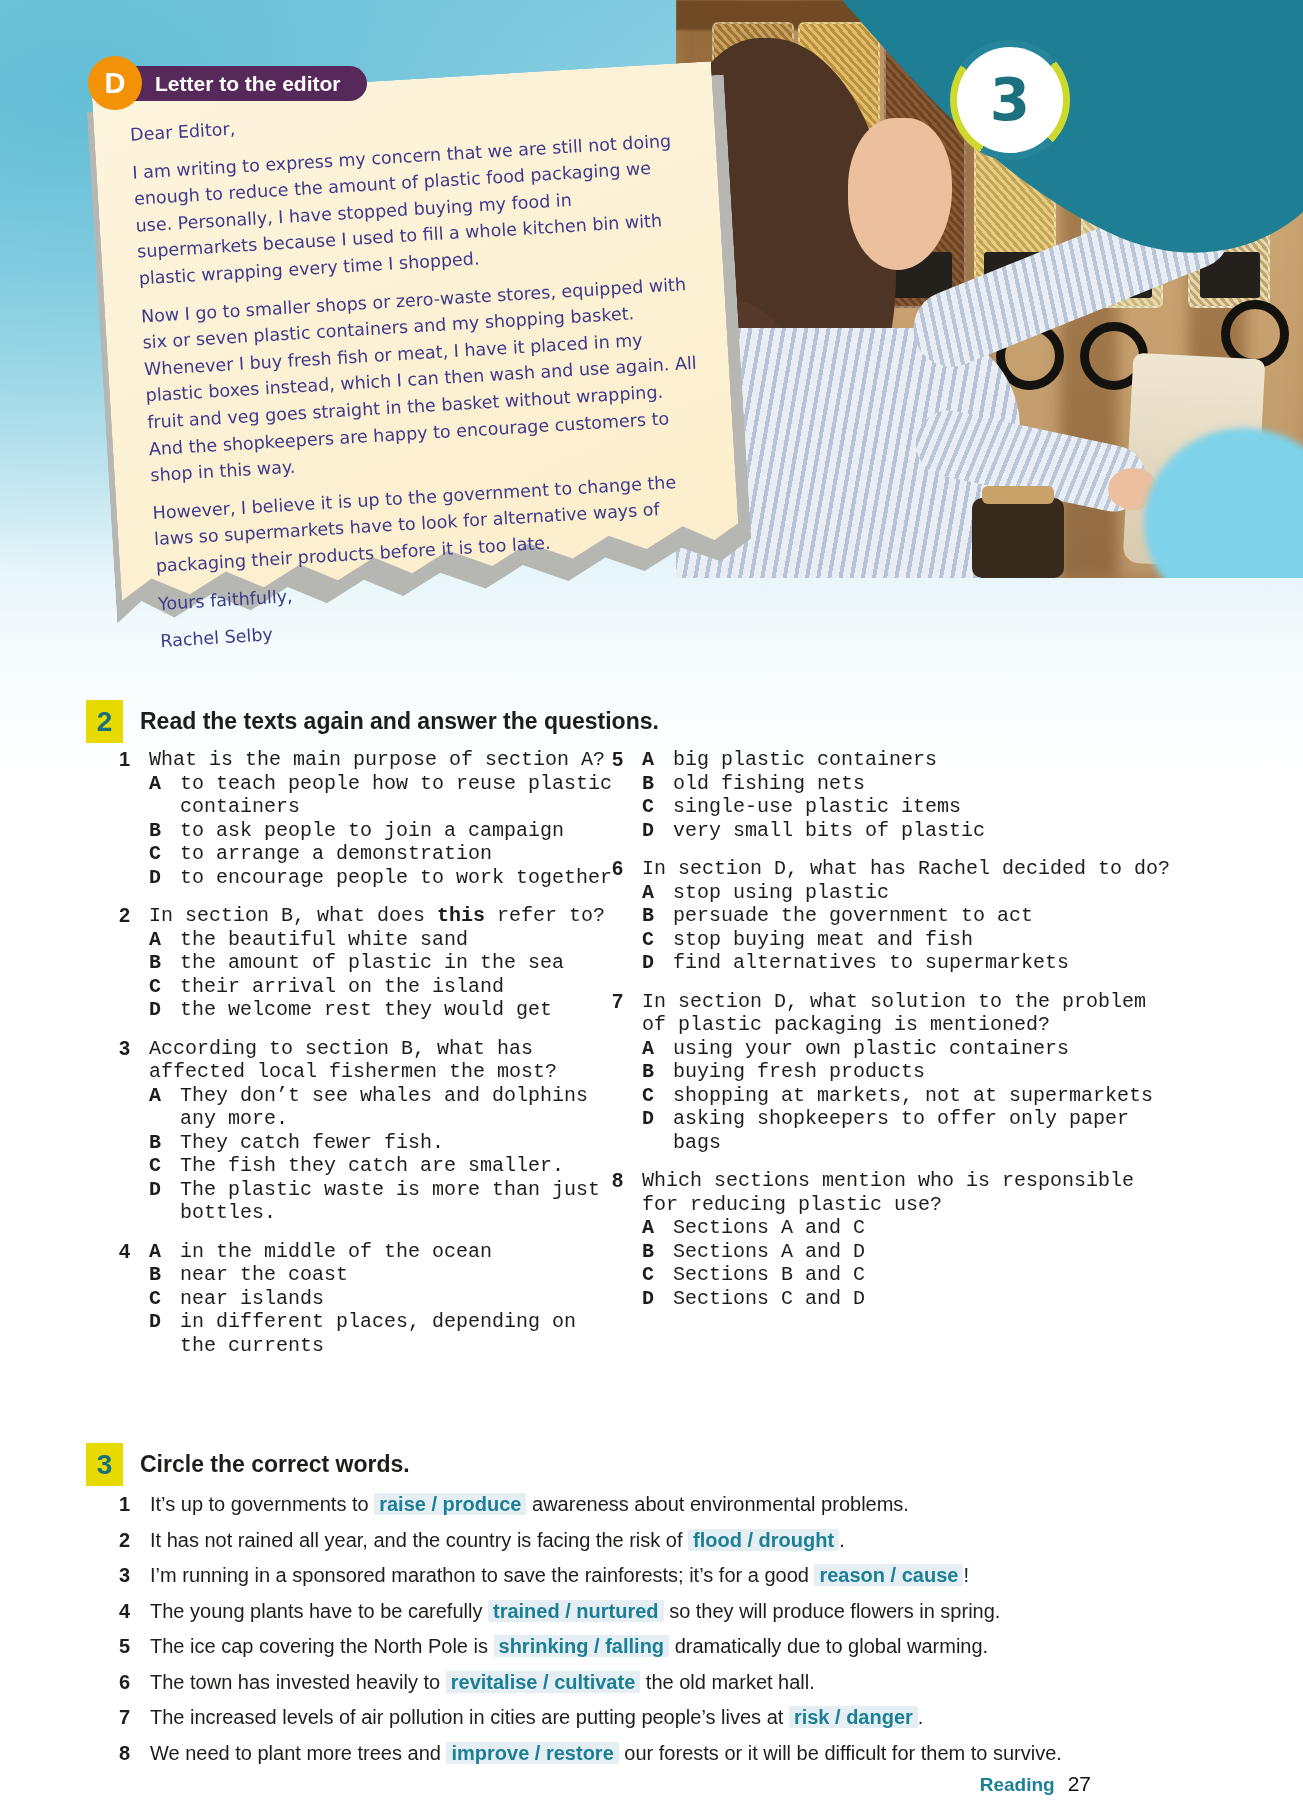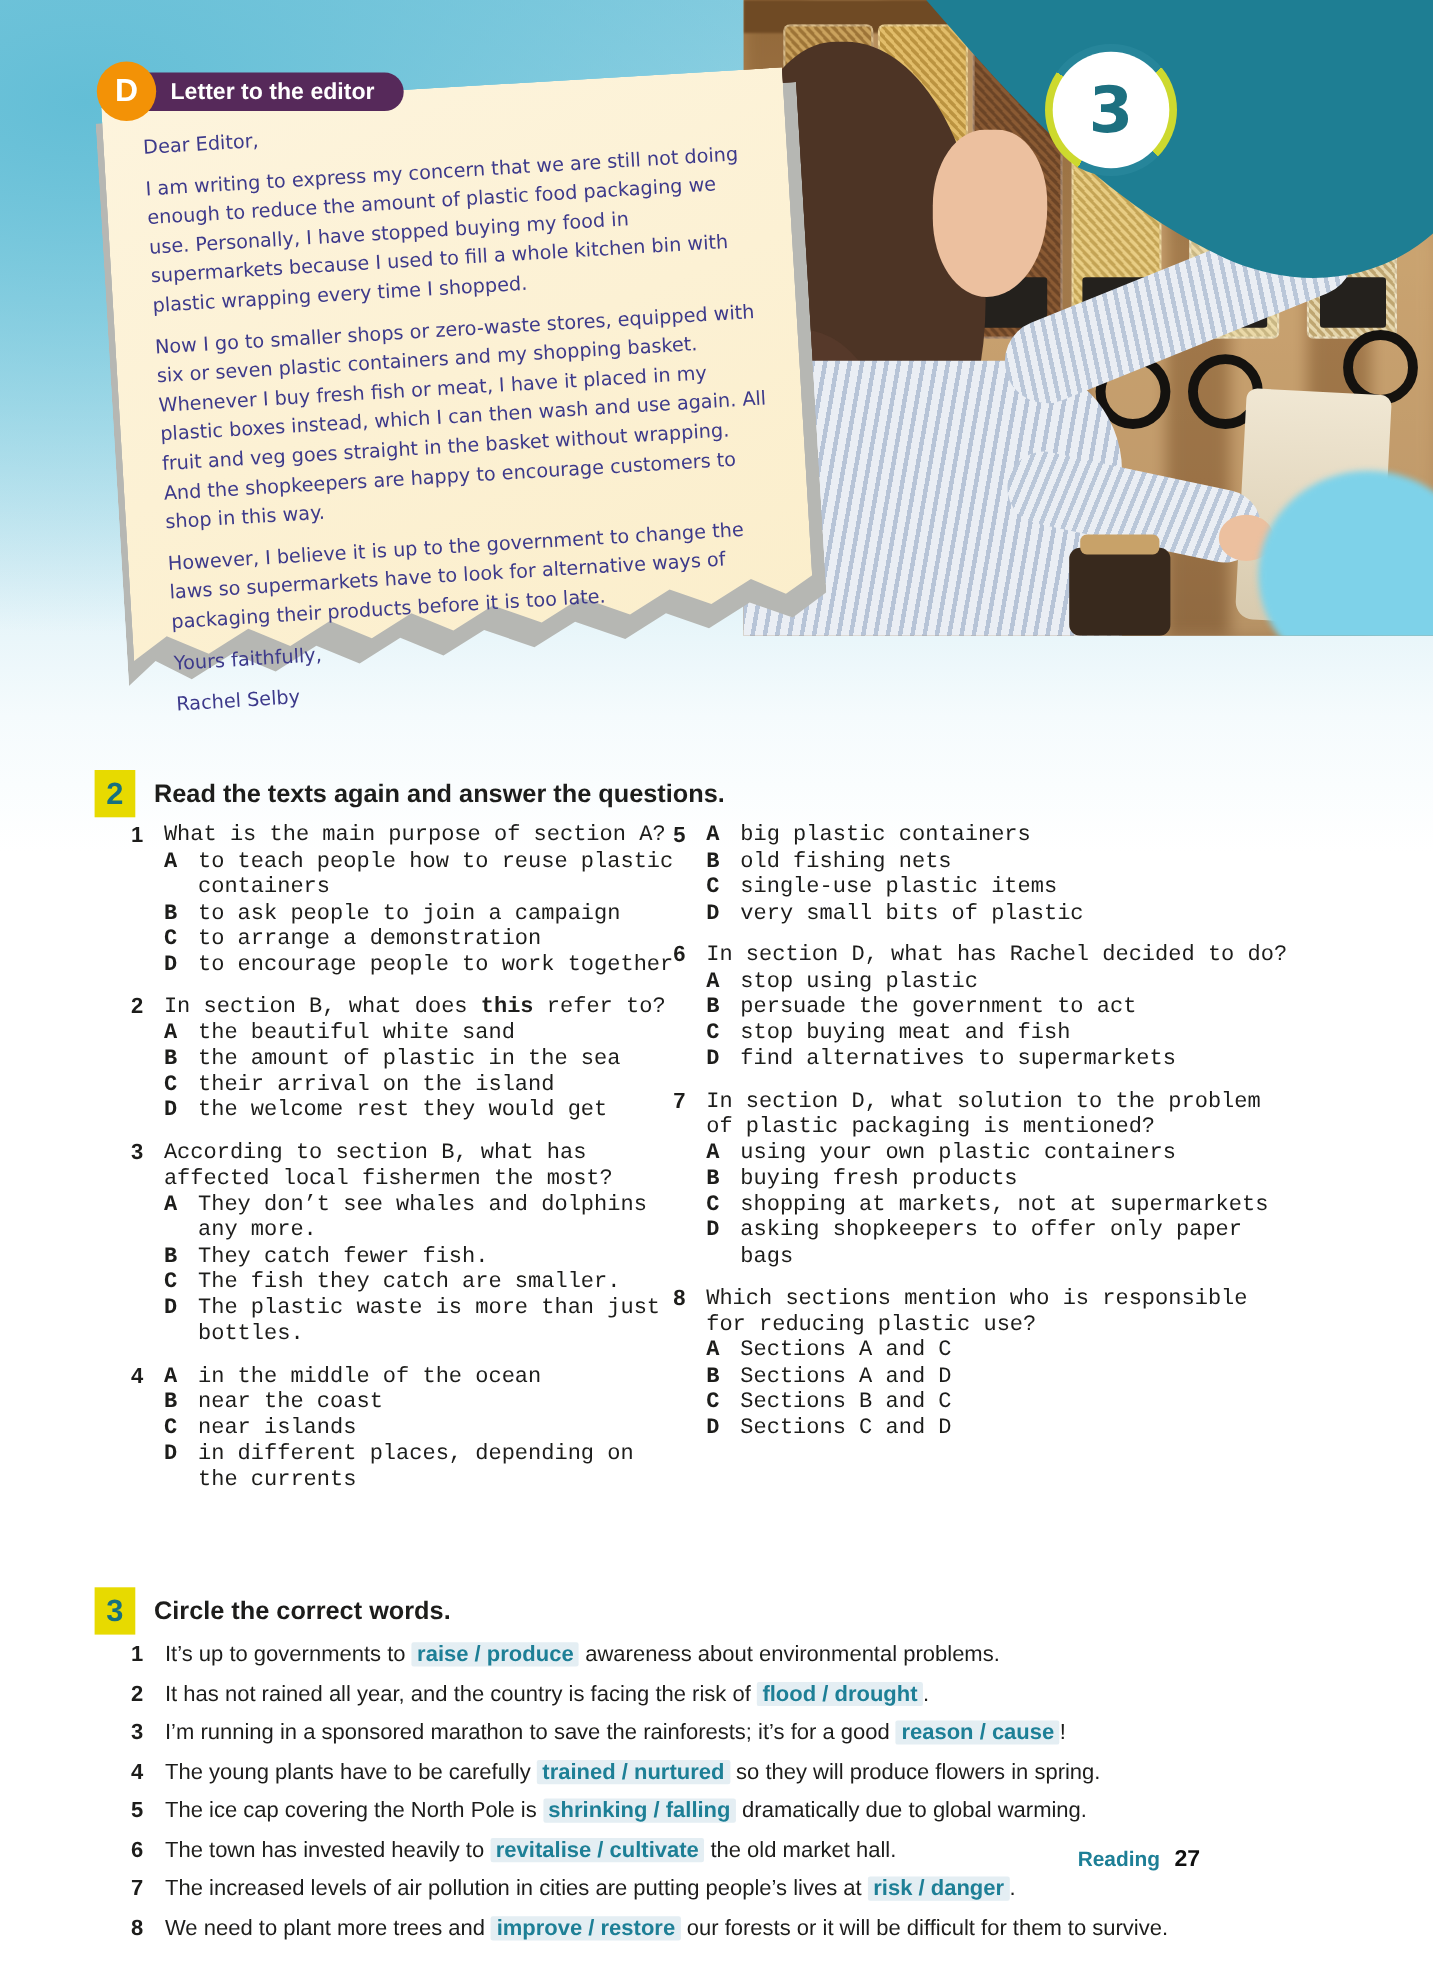--- a/index.html
+++ b/index.html
@@ -87,23 +87,23 @@
   .qnum{width:30px;flex:none;font-weight:bold;}
   .qbody{flex:1;font-family:Liberation Mono, monospace;}
   .opt{display:flex;}
   .optl{width:31px;flex:none;font-weight:bold;}
 
   .items{position:absolute;left:119px;top:1492px;width:1160px;font-size:20px;line-height:24px;}
   .item{display:flex;margin-bottom:11.5px;}
   .inum{width:31px;flex:none;font-weight:bold;}
   .choice{color:#1d7f96;font-weight:bold;background:#e4eef3;padding:0 5px;border-radius:2px;}
 
-  .footer{position:absolute;right:212px;top:1678px;display:flex;gap:13px;align-items:baseline;}
+  .footer{position:absolute;right:212px;top:1772px;display:flex;gap:13px;align-items:baseline;}
   .footer .flabel{color:#1d7f96;font-weight:bold;font-size:19px;}
-  .footer .fpage{color:#101010;font-weight:bold;font-size:21px;}
+  .footer .fpage{color:#101010;font-weight:normal;font-size:21px;}
 </style>
 </head>
 <body>
 
 <div class="sky"></div>
 
 <div class="photo">
   <div class="ph-blur"></div>
   <div class="ph-shelf"></div>
   <div class="disp d1"></div>

